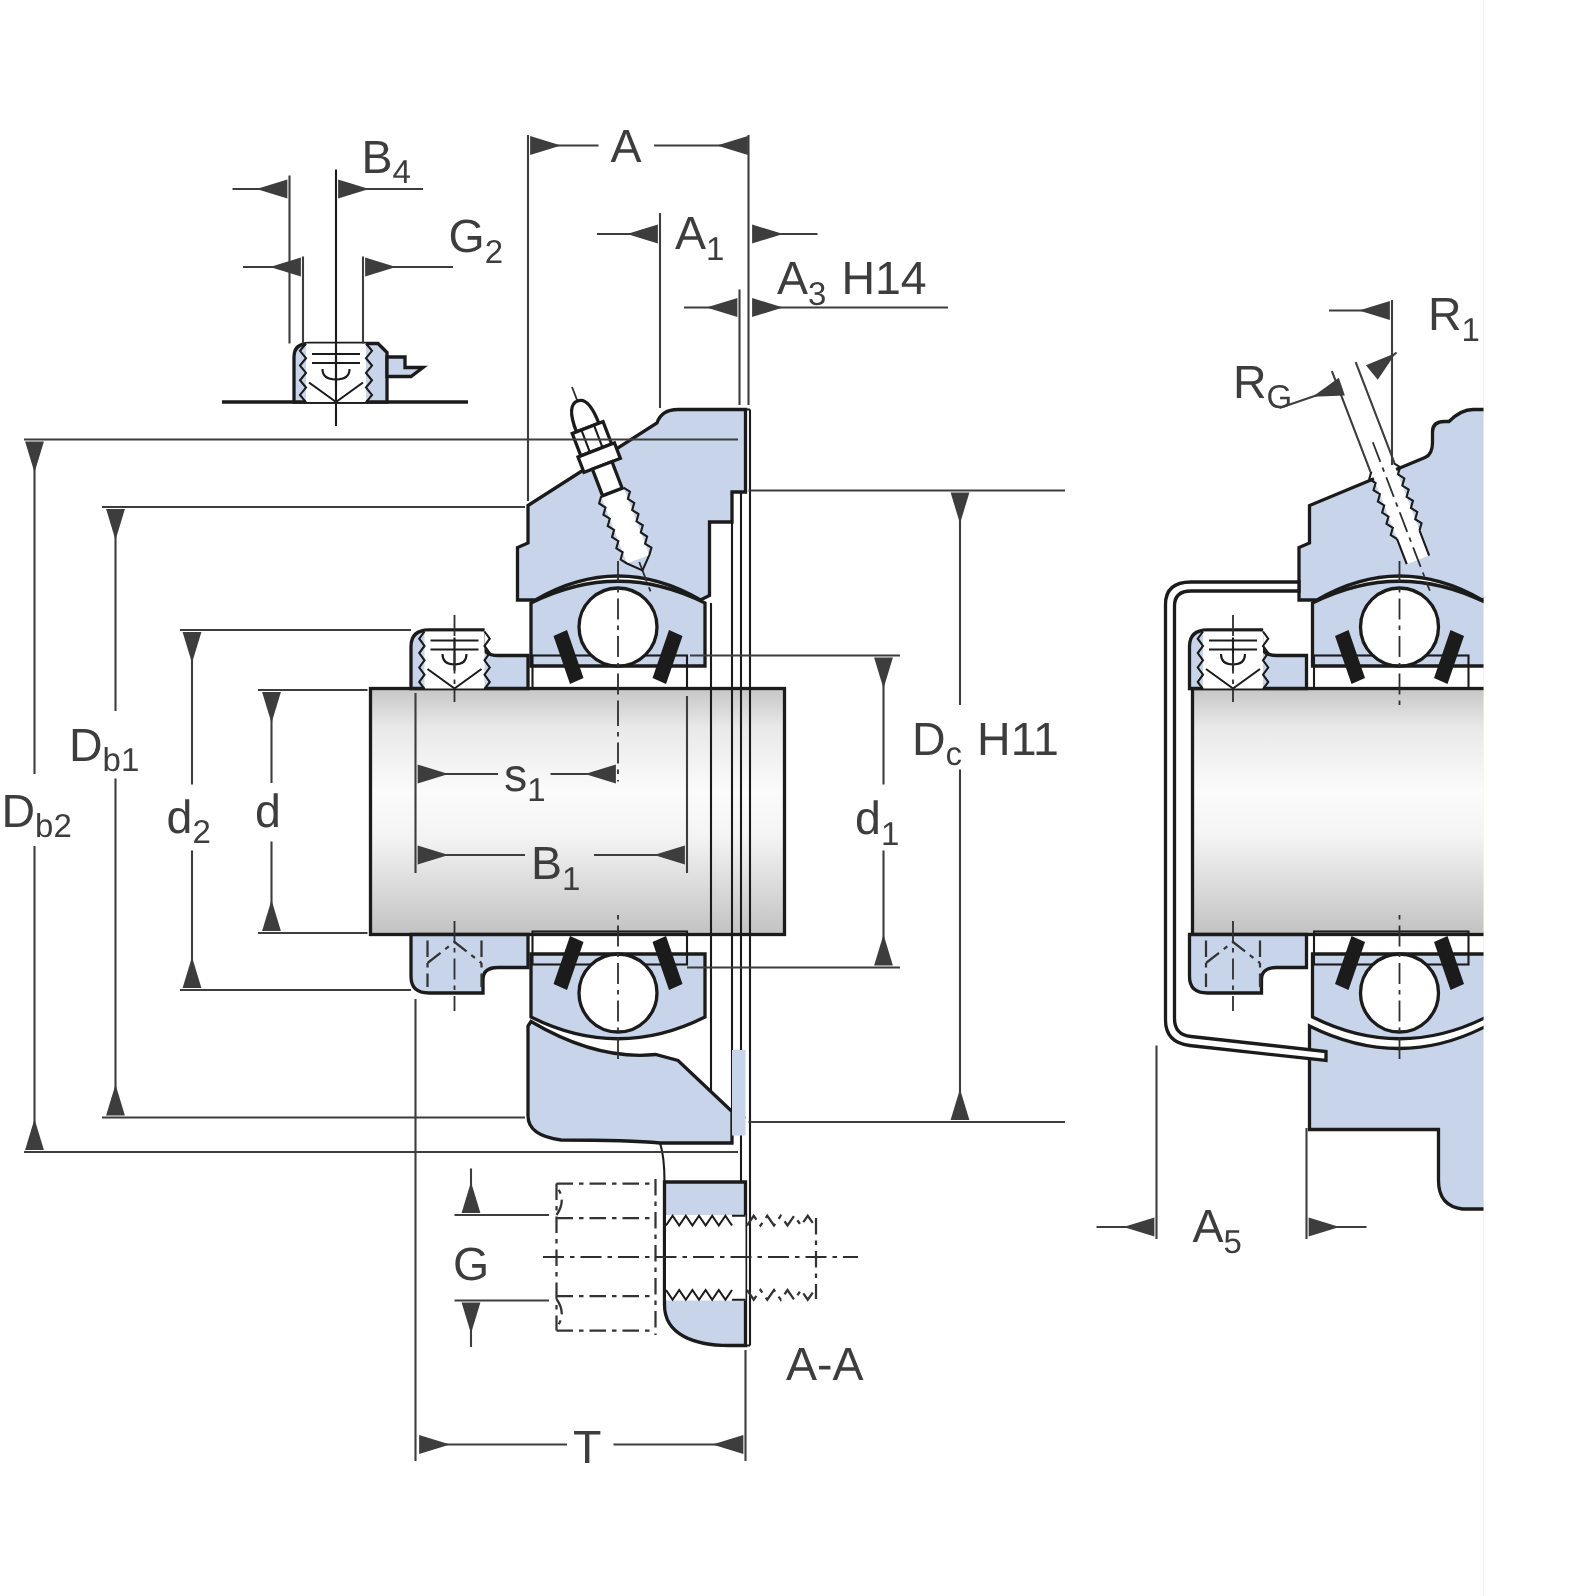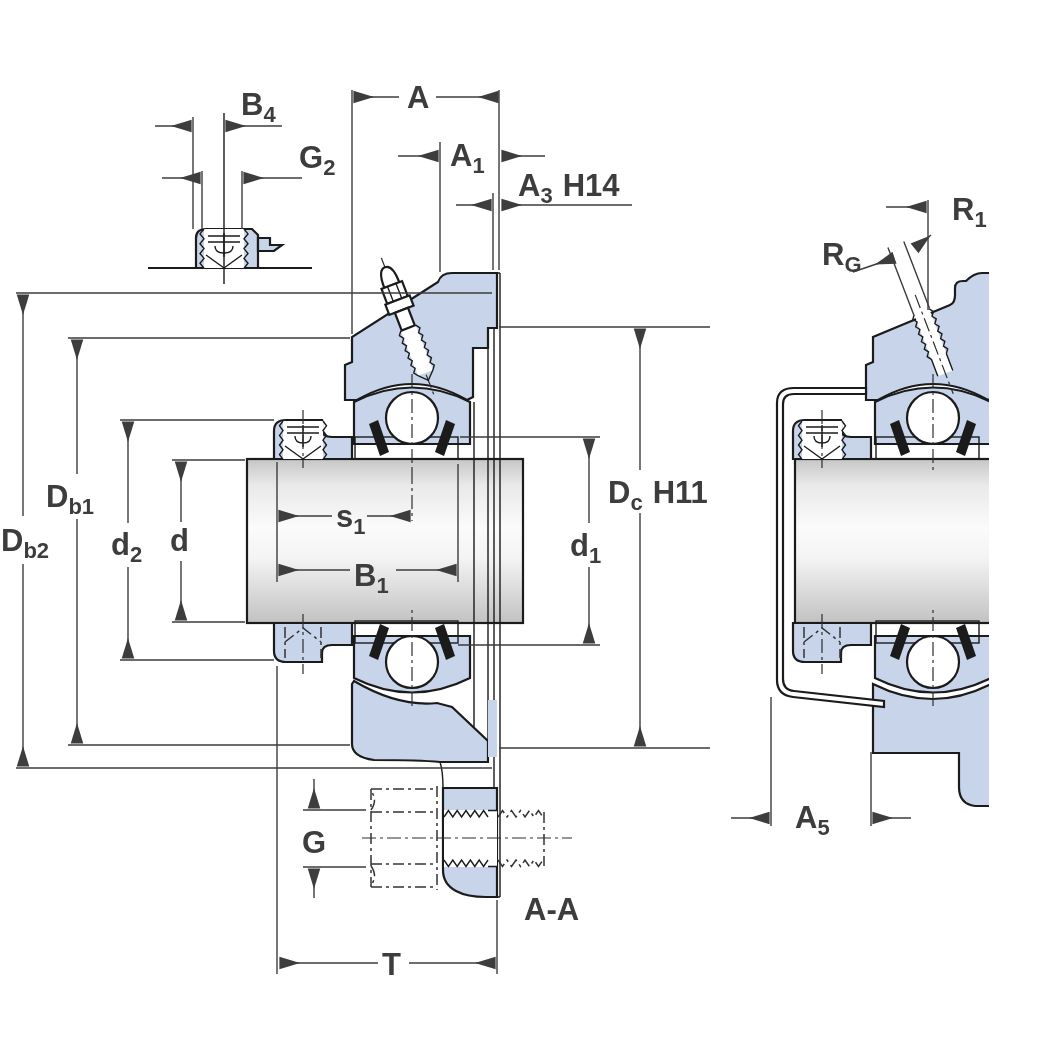--- a/index.html
+++ b/index.html
@@ -1,16 +1,16 @@
 <!DOCTYPE html>
 <html><head>
 <meta charset="utf-8">
 <style>
   html,body{margin:0;padding:0;background:#fff;}
-  .stage{width:989px;height:1064px;position:relative;background:#fde047;overflow:hidden;font-weight:bold;}
+  .stage{width:989px;height:1064px;position:relative;background:#fde047;overflow:hidden;}
   svg{display:block;}
   .o  {stroke:#1b1b1b;stroke-width:2.2;fill-rule:evenodd;}
   .o1 {stroke:#1b1b1b;stroke-width:1.4;fill:none;}
   .dm {stroke:#3d3d3d;stroke-width:1.4;fill:none;}
   .cl {stroke:#2e2e2e;stroke-width:1.2;fill:none;stroke-dasharray:14 4 3 4;}
   .ph {stroke:#333;stroke-width:1.5;fill:none;stroke-dasharray:11 4 3 4;}
   .lbl{font-family:"Liberation Sans",sans-serif;font-size:31px;fill:#3d3d3d;}
   .sub{font-size:22px;}
 </style>
 </head>

